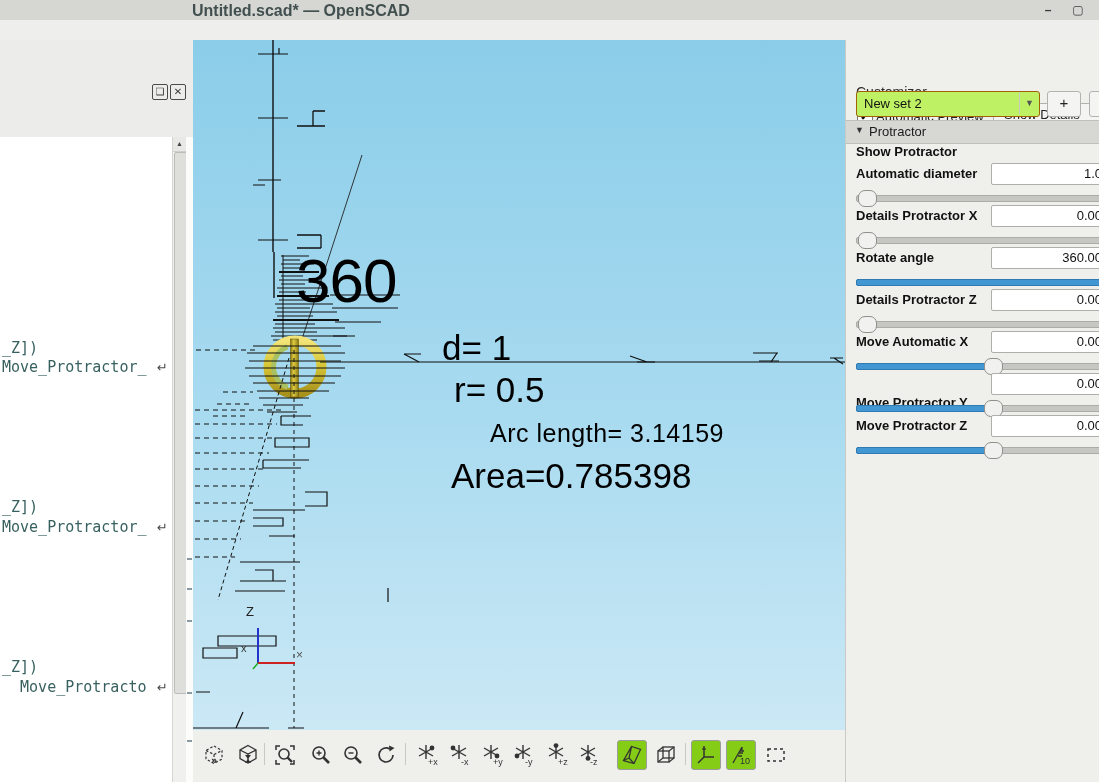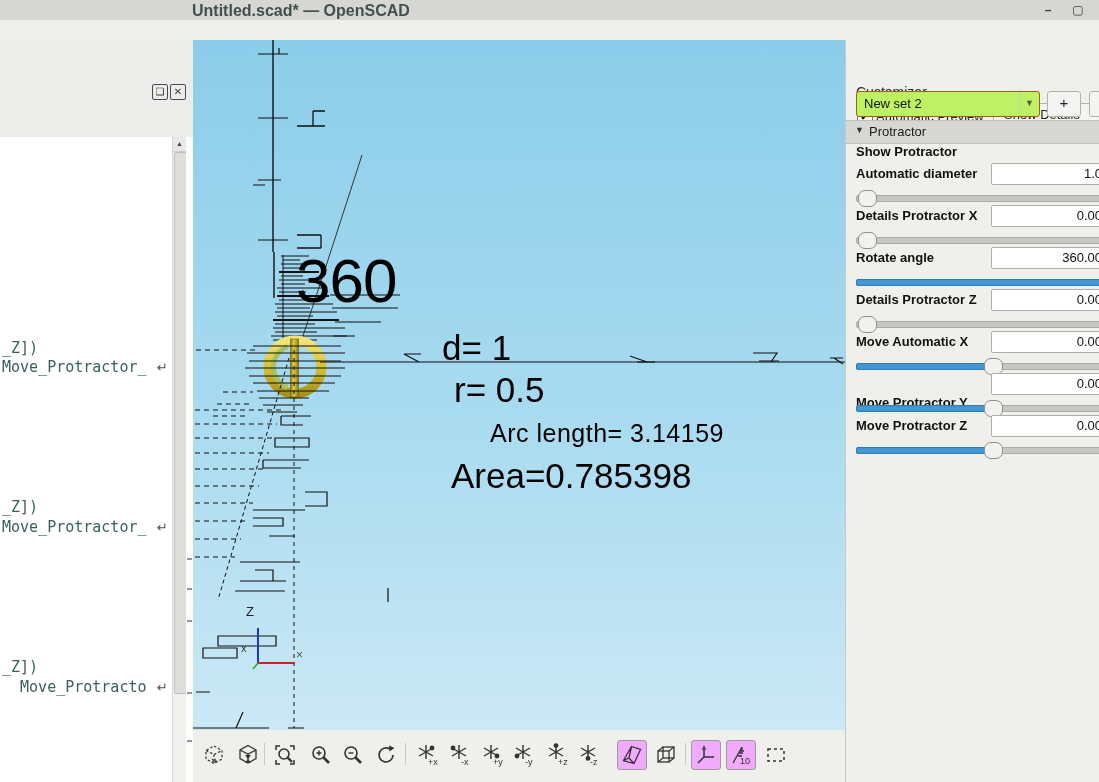--- a/index.html
+++ b/index.html
@@ -37,21 +37,21 @@
   .vp-arc{left:260px;top:379px;font-size:25px;letter-spacing:0.5px;margin-left:37px;}
   .vp-area{left:258px;top:416px;font-size:35px;}
   .vp-axis-z{left:53px;top:564px;font-size:13px;color:#222;}
   .vp-axis-x{left:103px;top:608px;font-size:12px;color:#555;}
   .vp-axis-xs{left:48px;top:602px;font-size:11px;color:#333;}
 
   
   .vp-toolbar{position:absolute;left:193px;top:730px;width:652px;height:45px;background:#efefec;}
   .tb-btn{position:absolute;top:10px;width:28px;height:28px;border:1px solid transparent;border-radius:3px;}
   .tb-btn svg{position:absolute;left:2px;top:2px;}
-  .tb-btn.pressed{background:#f0abfc;border:1px solid #9c9c9a;}
+  .tb-btn.pressed{background:#84cc16;border:1px solid #9c9c9a;}
   .tb-sep{position:absolute;top:13px;width:1px;height:22px;background:#c7c7c4;}
 
   
   .customizer{position:absolute;left:845px;top:40px;width:254px;height:742px;background:#efefec;border-left:1px solid #c9c9c6;}
   .cz-title{position:absolute;left:10px;top:44px;font-size:14px;color:#2b2b2b;}
   .cz-checkbox{position:absolute;left:11px;top:69px;width:14px;height:14px;background:#fff;border:1px solid #777;border-radius:2px;font-size:12px;line-height:13px;text-align:center;color:#111;font-weight:bold;}
   .cz-autoprev{position:absolute;left:30px;top:69px;font-size:13px;color:#222;}
   .cz-btn{position:absolute;background:#f4f4f2;border:1px solid #b2b2af;border-radius:3px;font-size:13px;color:#222;text-align:center;}
   .cz-showdetails{left:147px;top:63px;width:120px;height:22px;line-height:22px;text-align:left;padding-left:10px;}
   .cz-combo{position:absolute;left:10px;top:51px;width:182px;height:24px;background:#bef264;border:1px solid #a16207;border-radius:3px;}

